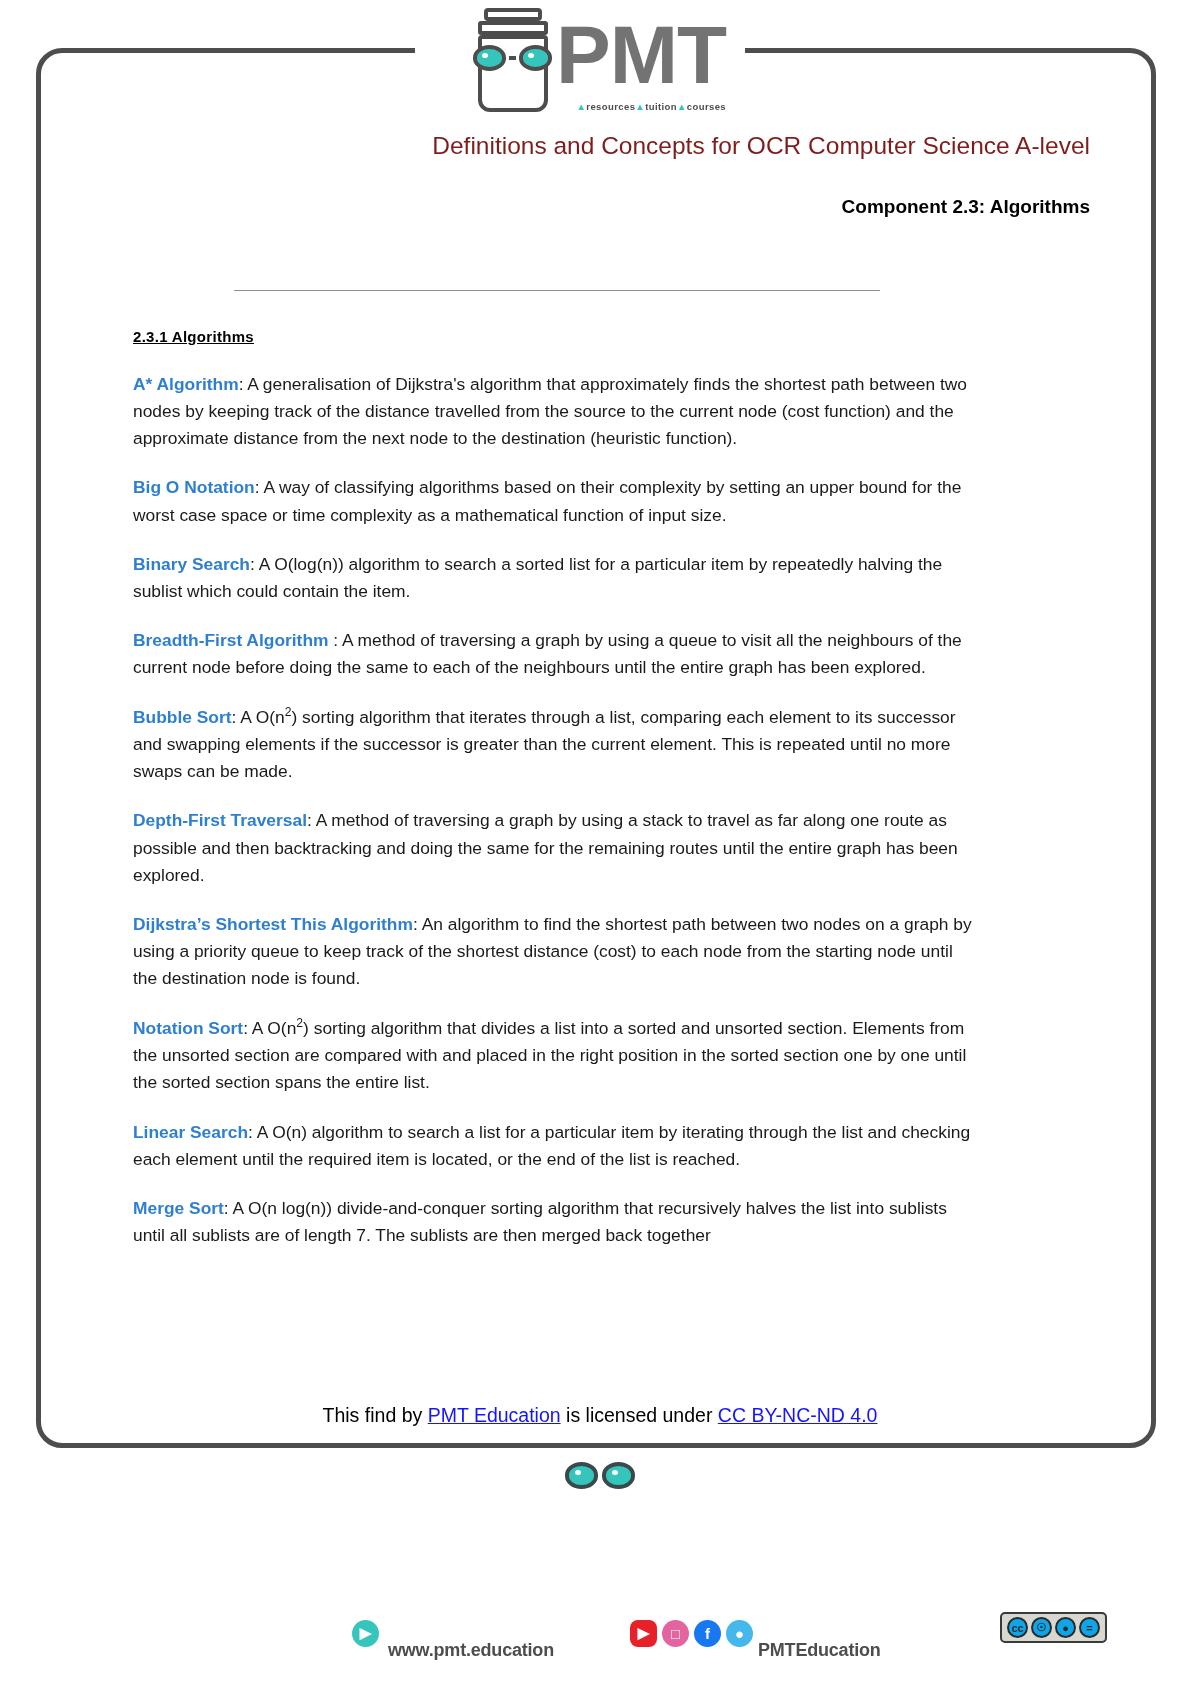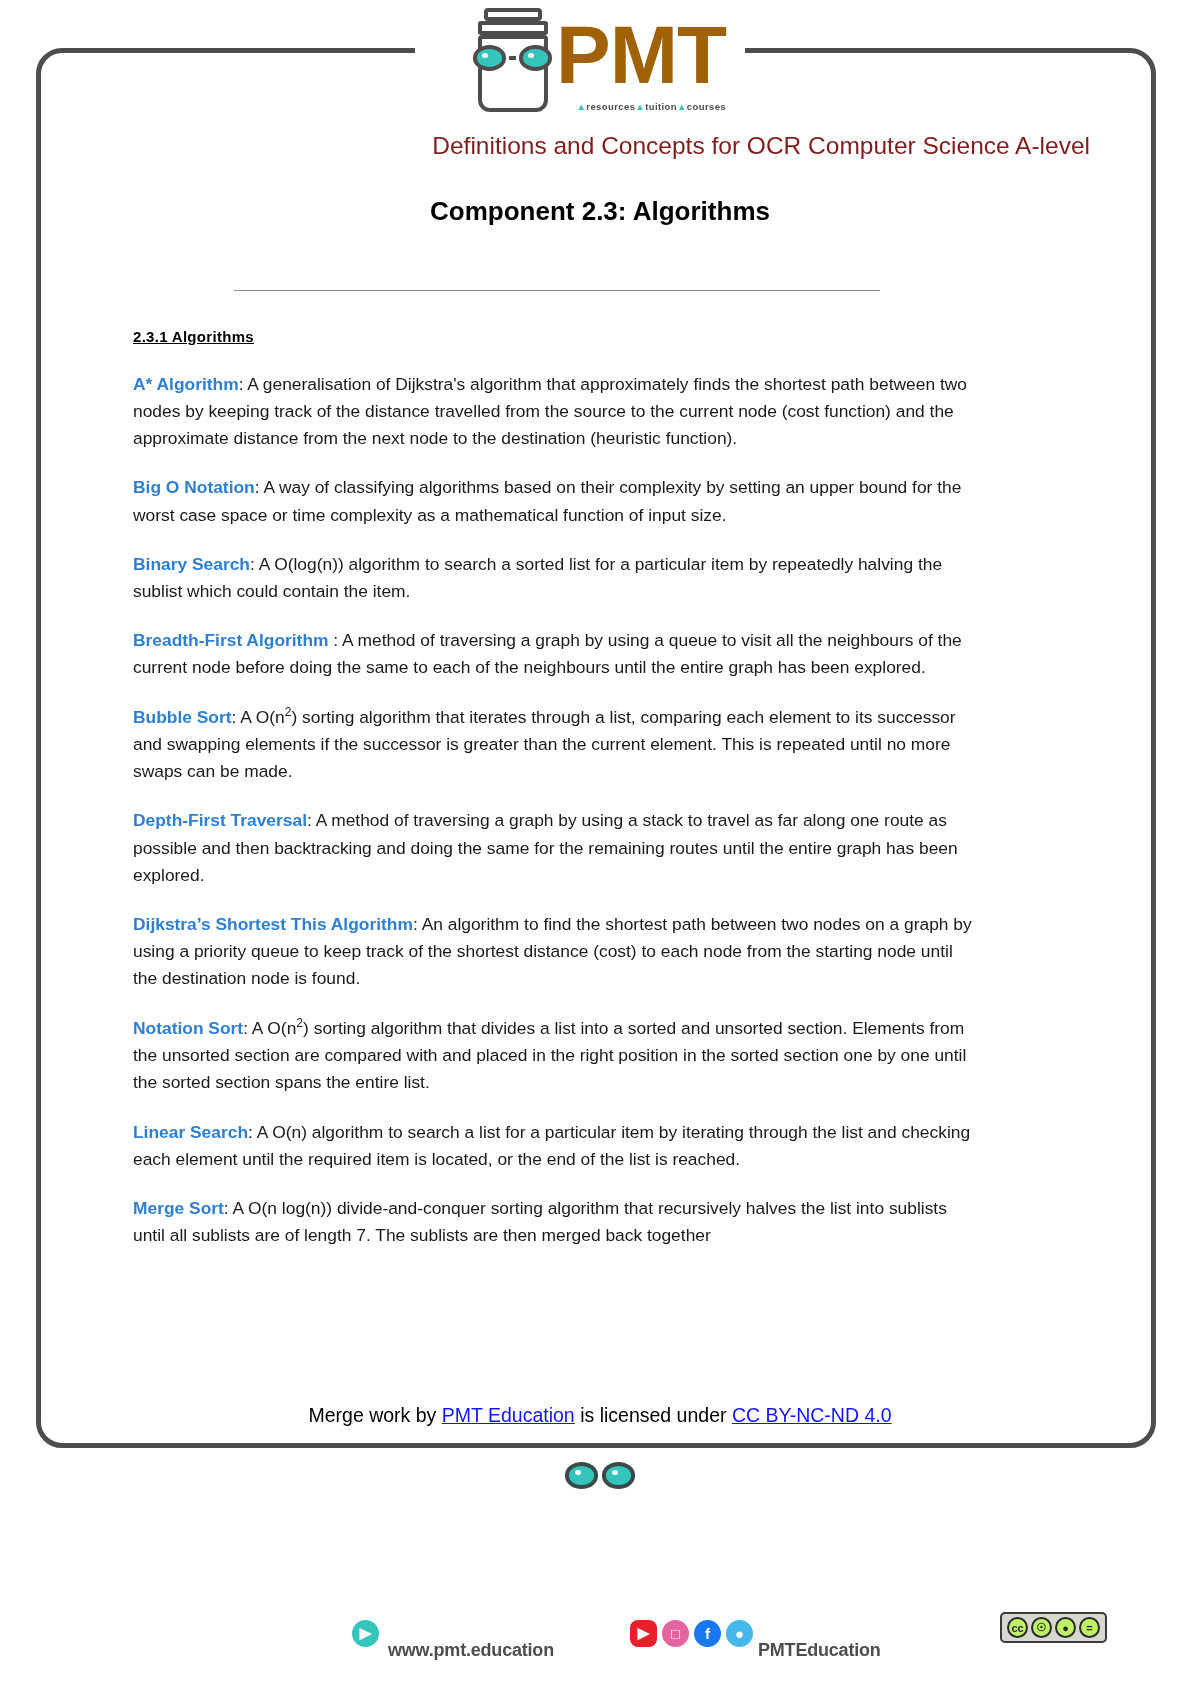--- a/index.html
+++ b/index.html
@@ -53,35 +53,35 @@
   .lens{
     width:33px;height:26px;border:4px solid #4d4d4d;border-radius:50%/48%;
     background:#36c5bd;box-sizing:border-box;position:relative;
   }
   .lens:after{
     content:"";position:absolute;left:5px;top:4px;width:6px;height:5px;
     background:#ffffff;border-radius:50%;
   }
   .bridge{width:7px;height:4px;background:#4d4d4d;}
   .pmt-text{
-    font-size:82px;font-weight:bold;color:#a16207;line-height:.78;
+    font-size:82px;font-weight:bold;color:#737373;line-height:.78;
     letter-spacing:-1px;font-family:"Liberation Sans", sans-serif;
   }
   .pmt-sub{
     font-size:9.5px;font-weight:bold;color:#4d4d4d;letter-spacing:.4px;
     margin-top:14px;text-align:right;white-space:nowrap;
   }
   .pmt-sub .dot{color:#36c5bd;}
   .doc-title{
     position:absolute;left:110px;top:132px;width:980px;
     text-align:right;font-size:24.5px;color:#7f1d1d;
   }
   .doc-sub{
     position:absolute;left:110px;top:196px;width:980px;
-    text-align:center;font-size:26px;font-weight:bold;color:#000;
+    text-align:right;font-size:19px;font-weight:bold;color:#000;
   }
   .rule{
     position:absolute;left:234px;top:290px;width:646px;height:1px;
     background:#8f8f8f;
   }
   .content{
     position:absolute;left:133px;top:328px;width:845px;
   }
   .sec-head{
     font-size:15px;font-weight:bold;color:#000;
@@ -134,21 +134,21 @@
   .c-tw{background:#44b8ea;}
   .f-label{font-size:18px;font-weight:bold;color:#4d4d4d;letter-spacing:-.2px;margin-top:34px;}
   .cc-badge{
     position:absolute;left:1000px;top:1612px;
     display:flex;align-items:center;gap:3px;
     background:#d8d8d0;border:2px solid #3a3a3a;border-radius:5px;
     padding:3px 5px;
   }
   .cc-c{
     width:21px;height:21px;border-radius:50%;border:2px solid #2a2a2a;
-    background:#bef264;display:flex;align-items:center;justify-content:center;
+    background:#0ea5e9;display:flex;align-items:center;justify-content:center;
     font-size:11px;font-weight:bold;color:#2a2a2a;box-sizing:border-box;
   }
   sup{font-size:.7em;vertical-align:super;}
 </style>
 </head>
 <body>
 
 <div class="page-frame"></div>
 <div class="logo-notch"></div>
 
@@ -187,21 +187,21 @@
       <div class="def"><span class="term">Bubble Sort</span><span>: </span><span>A O(n</span><sup>2</sup><span>) sorting algorithm that iterates through a list, comparing each element to its successor and swapping elements if the successor is greater than the current element. This is repeated until no more swaps can be made.</span></div>
       <div class="def"><span class="term">Depth-First Traversal</span><span>: </span><span>A method of traversing a graph by using a stack to travel as far along one route as possible and then backtracking and doing the same for the remaining routes until the entire graph has been explored.</span></div>
       <div class="def"><span class="term">Dijkstra’s Shortest This Algorithm</span><span>: </span><span>An algorithm to find the shortest path between two nodes on a graph by using a priority queue to  keep track of the shortest distance (cost) to each node from the starting node until the destination node is found.</span></div>
       <div class="def"><span class="term">Notation Sort</span><span>: </span><span>A O(n</span><sup>2</sup><span>) sorting algorithm that divides a list into a sorted and unsorted section. Elements from the unsorted section are compared with and placed in the right position in the sorted section one by one until the sorted section spans the entire list.</span></div>
       <div class="def"><span class="term">Linear Search</span><span>: </span><span>A O(n) algorithm to search a list for a particular item by iterating through the list and checking each element until the required item is located, or the end of the list is reached.</span></div>
       <div class="def"><span class="term">Merge Sort</span><span>: </span><span>A O(n log(n)) divide-and-conquer sorting algorithm that recursively halves the list into sublists until all sublists are of length 7. The sublists are then merged back together</span></div>
     </div>
 </div>
 
 <div class="license">
-  <span>Merge work by </span><a href="#">PMT Education</a><span> is licensed under </span><a href="#">CC BY-NC-ND 4.0</a>
+  <span>This find by </span><a href="#">PMT Education</a><span> is licensed under </span><a href="#">CC BY-NC-ND 4.0</a>
 </div>
 
 <div class="footer-glasses">
   <div class="f-lens"></div>
     <div class="f-lens"></div>
 </div>
 
 <div class="footer-bar">
   <div class="f-left">
     <div class="circ c-teal">▶</div>

